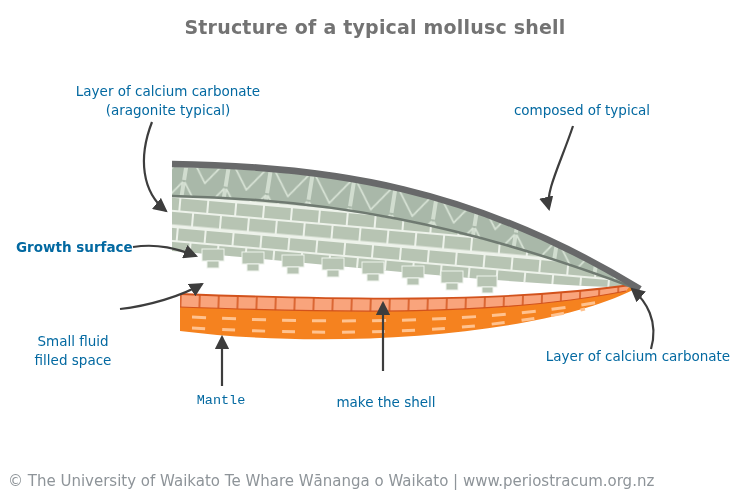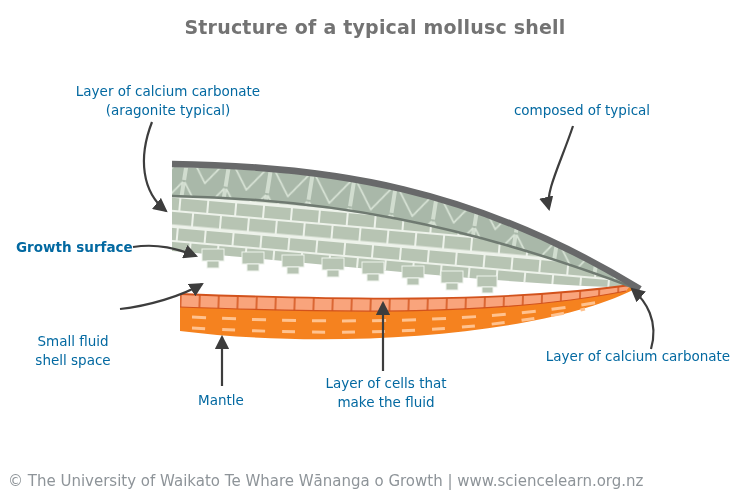--- a/index.html
+++ b/index.html
@@ -127,28 +127,28 @@
 
   <div class="lbl" style="left:452px;top:82px;width:260px;">
     <br>
     <span>composed of typical</span>
   </div>
 
   <div class="lbl" style="left:16px;top:238px;width:115px;text-align:left;font-weight:bold;">Growth surface</div>
 
   <div class="lbl" style="left:13px;top:288px;width:120px;margin-top:44px;">
     <span>Small fluid</span><br>
-    <span>shell space</span>
+    <span>filled space</span>
   </div>
 
-  <div class="lbl" style="left:171px;top:391px;width:100px;">Mantle</div>
+  <div class="lbl" style="left:171px;top:391px;width:100px;font-family:Liberation Mono, monospace;">Mantle</div>
 
   <div class="lbl" style="left:306px;top:374px;width:160px;">
-    <span>Layer of cells that</span><br>
-    <span>make the fluid</span>
+    <br>
+    <span>make the shell</span>
   </div>
 
   <div class="lbl" style="left:508px;top:347px;width:260px;">
     <span>Layer of calcium carbonate</span><br>
   </div>
 
-  <div class="footer">© The University of Waikato Te Whare Wānanga o Growth | www.sciencelearn.org.nz</div>
+  <div class="footer">© The University of Waikato Te Whare Wānanga o Waikato | www.periostracum.org.nz</div>
 </div>
 
 </body></html>

